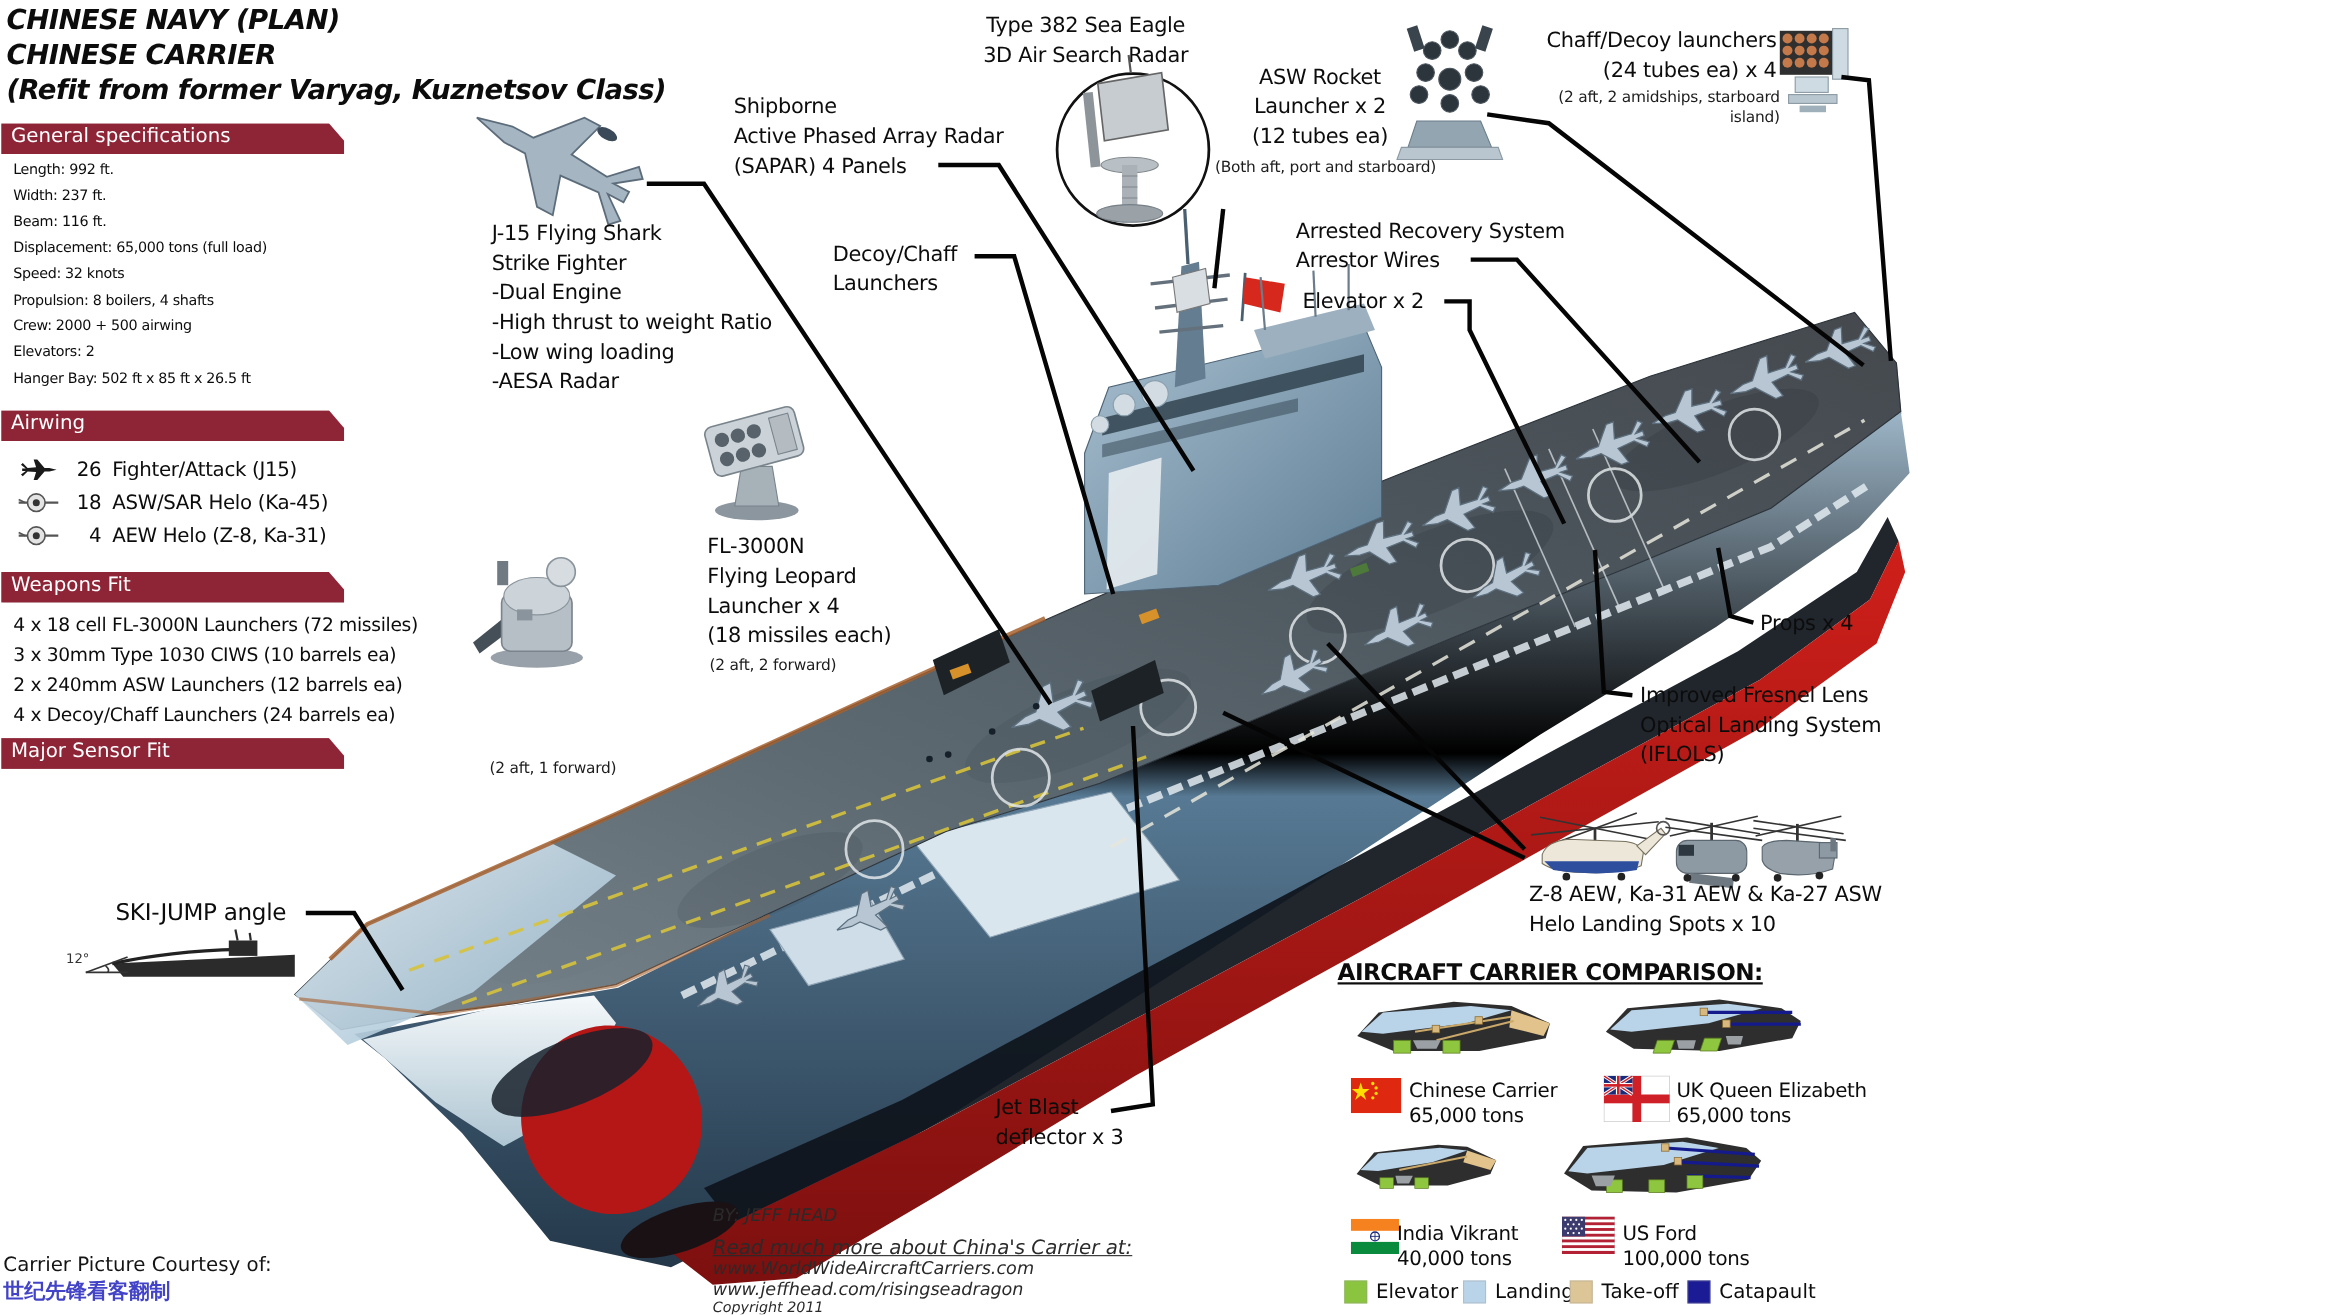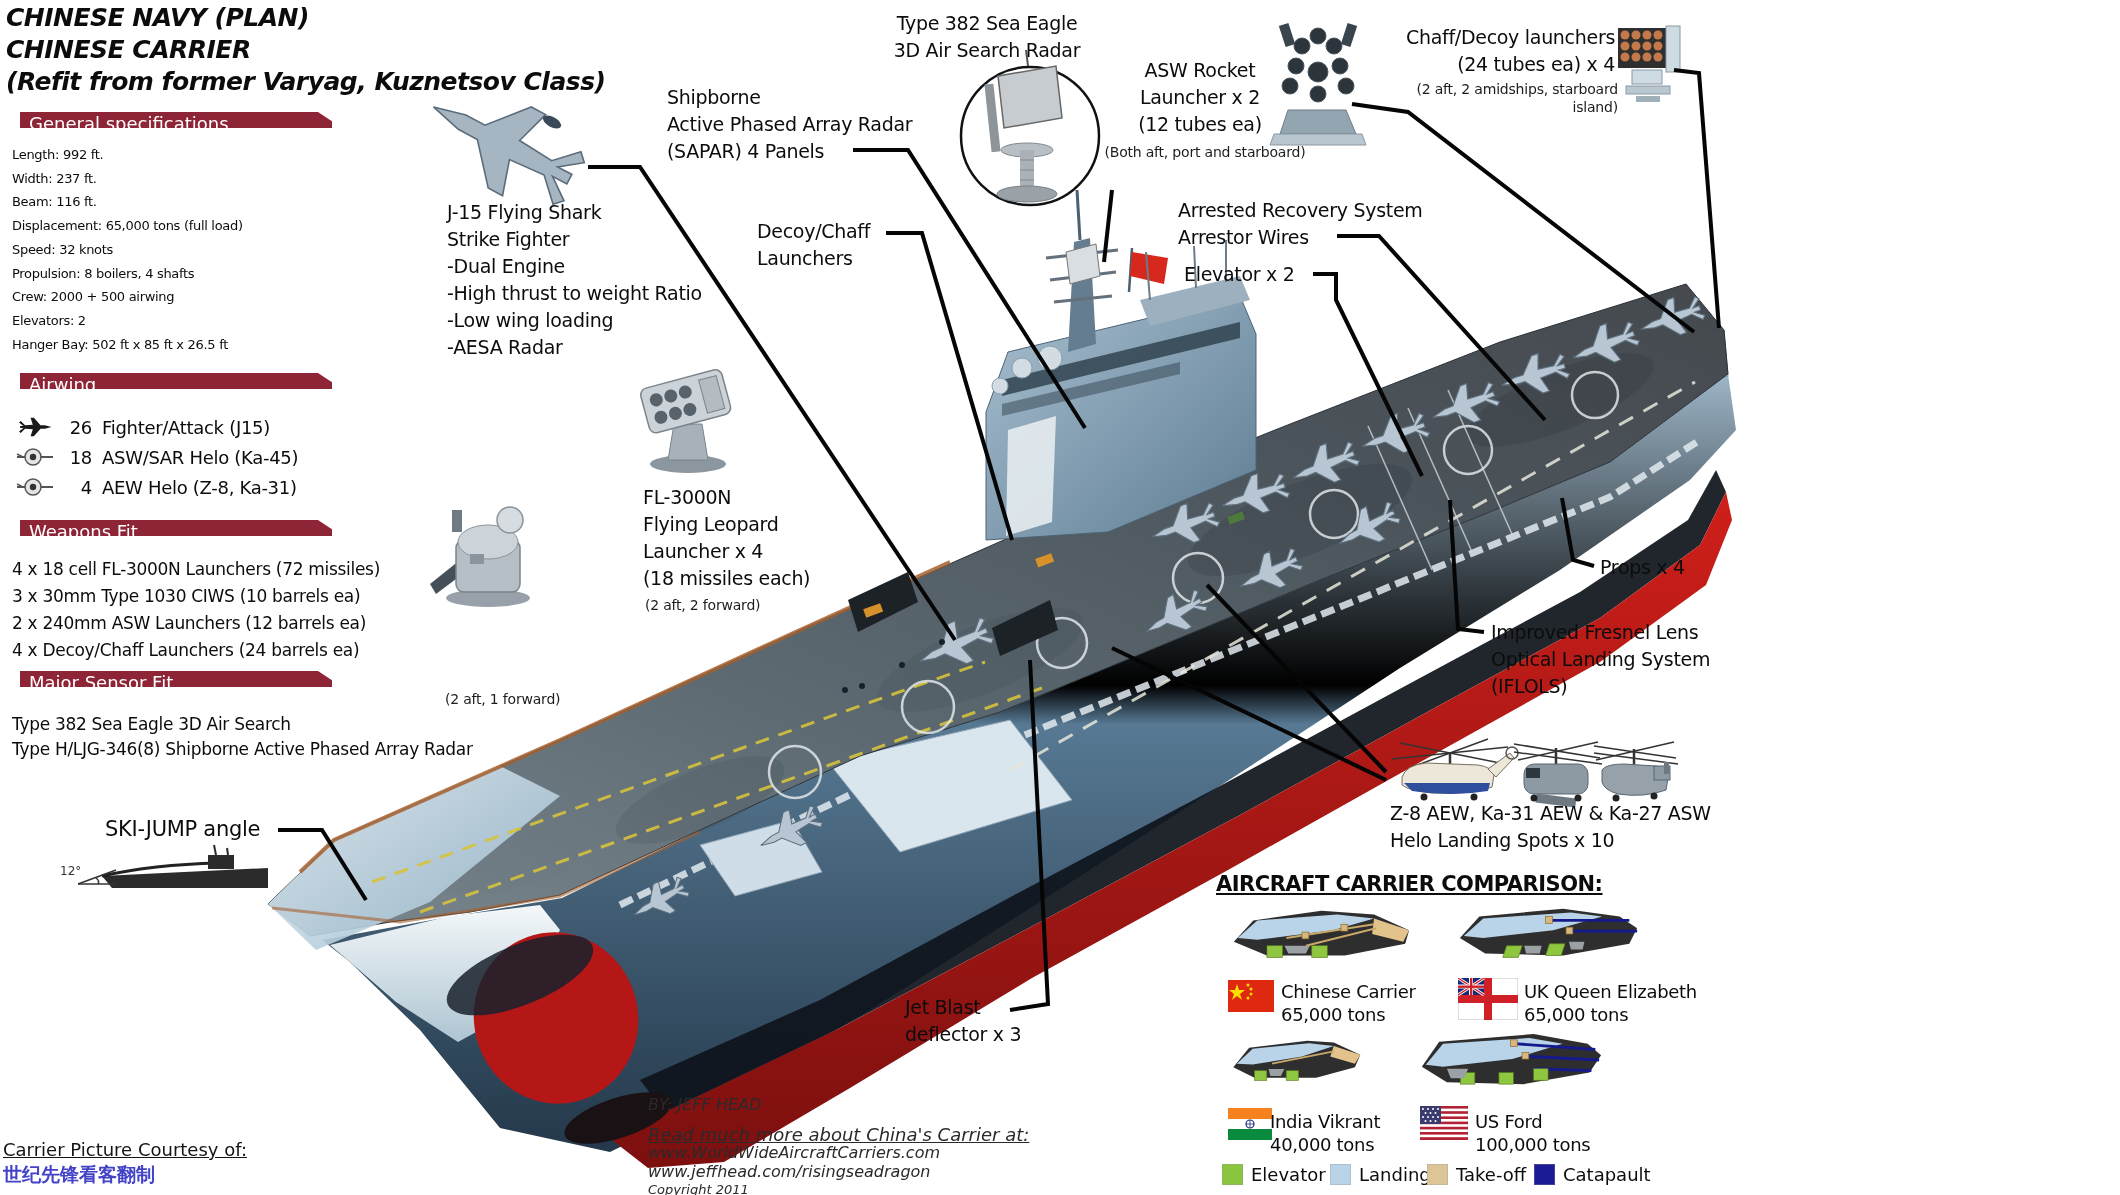--- a/index.html
+++ b/index.html
@@ -2,21 +2,21 @@
 <html><head>
 <meta charset="utf-8">
 <style>
   html,body{margin:0;padding:0;background:#ffffff;}
   #canvas{position:relative;width:2120px;height:1195px;background:#ffffff;overflow:hidden;
           font-family:"DejaVu Sans",sans-serif;color:#0c0c0c;}
   #scene{position:absolute;left:0;top:0;z-index:1;}
   .abs{position:absolute;z-index:2;}
   
   .title{left:6px;top:2px;font-size:25px;line-height:32px;font-weight:bold;letter-spacing:-0.5px;white-space:nowrap;font-style:italic;}
-  .bar{left:20px;width:312px;height:16px;background:#8e2537;color:#fff;font-size:18px;line-height:24px;
+  .bar{left:1px;width:312px;height:28px;background:#8e2537;color:#fff;font-size:18px;line-height:24px;
        padding-left:9px;box-sizing:border-box;white-space:nowrap;
        clip-path:polygon(0 0,calc(100% - 14px) 0,100% 58%,100% 100%,0 100%);
        box-shadow:2px 3px 0 rgba(150,150,150,0.35);}
   .speclist{left:12px;font-size:13px;line-height:23.7px;letter-spacing:-0.3px;white-space:nowrap;}
   .weplist{left:12px;font-size:17px;line-height:27px;letter-spacing:-0.3px;white-space:nowrap;}
   .senlist{left:12px;font-size:17px;line-height:25px;letter-spacing:-0.3px;white-space:nowrap;}
   .airrow{left:14px;height:30px;display:flex;align-items:center;gap:10px;font-size:18px;letter-spacing:-0.3px;white-space:nowrap;}
   .airrow .num{display:inline-block;min-width:26px;text-align:right;}
   
   .lbl{font-size:19px;line-height:27px;letter-spacing:-0.3px;white-space:nowrap;z-index:2;}
@@ -27,21 +27,21 @@
   .cmp-head{left:1216px;top:872px;font-size:21px;font-weight:bold;text-decoration:underline;letter-spacing:-0.5px;white-space:nowrap;}
   .cmp-name{font-size:18px;line-height:23px;letter-spacing:-0.3px;white-space:nowrap;}
   .legend{display:flex;align-items:center;gap:8px;font-size:18px;white-space:nowrap;}
   .sw{width:19px;height:19px;display:inline-block;border:1px solid #99999955;}
   .sw-elev{background:#8bc540;} .sw-land{background:#b9d3e8;} .sw-toff{background:#dcc596;} .sw-cat{background:#1b1b96;}
   
   .credits{left:648px;top:1096px;width:450px;text-align:left;font-style:italic;color:#2a2a2a;font-size:16px;line-height:18.5px;}
   .credits .u{text-decoration:underline;font-size:18px;margin-top:11px;}
   .credits .small{font-size:13px;}
   .courtesy{left:3px;top:1138px;font-size:18px;line-height:24px;}
-  .courtesy .u{text-decoration:underline;color:#141414;}
+  .courtesy .u{color:#141414;}
   .courtesy .cn{color:#4343c8;font-weight:bold;font-size:19px;}
 </style>
 </head>
 <body>
 
 <div id="canvas">
 
 <svg id="scene" width="2120" height="1195" viewBox="0 0 2120 1195">
   <defs>
     <linearGradient id="deckGrad" x1="0" y1="1" x2="1" y2="0">
@@ -400,24 +400,20 @@
 
 <div class="abs bar" style="top:520px">Weapons Fit</div>
 <div class="abs weplist" style="top:556px">
   <div>4 x 18 cell FL-3000N Launchers (72 missiles)</div>
   <div>3 x 30mm Type 1030 CIWS (10 barrels ea)</div>
   <div>2 x 240mm ASW Launchers (12 barrels ea)</div>
   <div>4 x Decoy/Chaff Launchers (24 barrels ea)</div>
 </div>
 
 <div class="abs bar" style="top:671px">Major Sensor Fit</div>
-<div class="abs senlist" style="top:712px">
-  <div>Type 382 Sea Eagle 3D Air Search</div>
-  <div>Type H/LJG-346(8) Shipborne Active Phased Array Radar</div>
-</div>
 
 <div class="abs lbl" style="left:447px;top:199px">
   <div>J-15 Flying Shark</div>
   <div>Strike Fighter</div>
   <div>-Dual Engine</div>
   <div>-High thrust to weight Ratio</div>
   <div>-Low wing loading</div>
   <div>-AESA Radar</div>
 </div>
 

